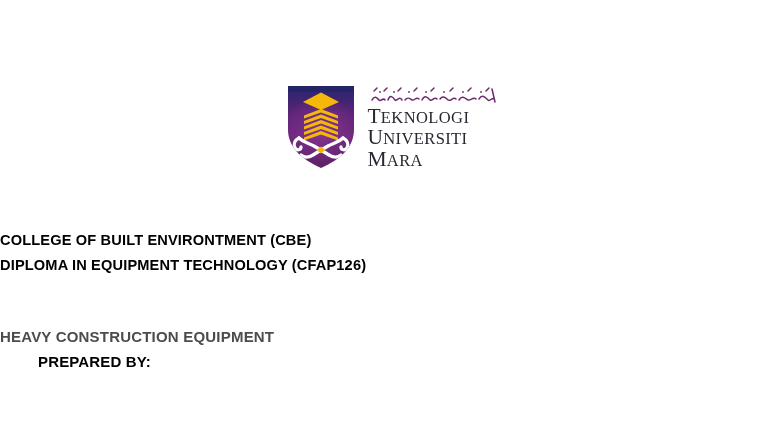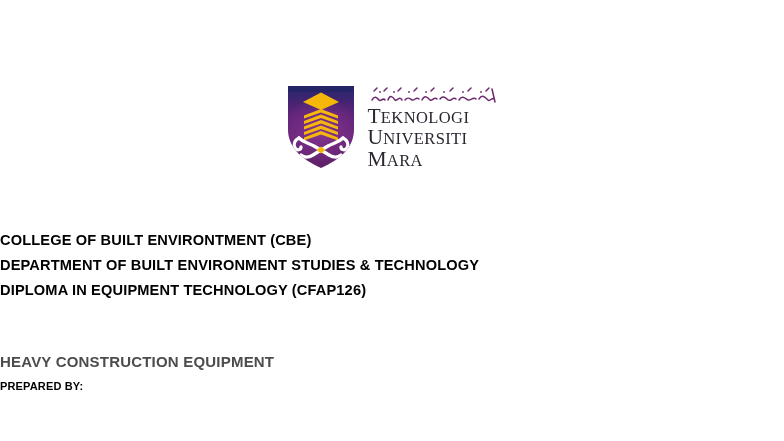--- a/index.html
+++ b/index.html
@@ -97,22 +97,23 @@
     font-size: 14.6px;
   }
   .tline.subtitle {
     font-weight: bold;
     font-size: 15px;
     color: #4c4c4c;
     letter-spacing: 0.2px;
   }
   .tline.prepared {
     font-weight: bold;
-    font-size: 11px;
+    font-size: 15px;
     color: #000000;
+    padding-left: 38px;
   }
 </style>
 </head>
 <body>
 
 <div class="slide">
 
   <div class="logo-block">
     <div class="logo-inner">
 
@@ -197,21 +198,20 @@
           <span class="ln"><span class="cap">T</span><span class="sm">EKNOLOGI</span></span>
           <span class="ln"><span class="cap">U</span><span class="sm">NIVERSITI</span></span>
           <span class="ln"><span class="cap">M</span><span class="sm">ARA</span></span>
         </div>
       </div>
     </div>
   </div>
 
   <div class="text-block">
     <div class="tline">COLLEGE OF BUILT ENVIRONTMENT (CBE)</div>
-    <div class="tline">DEPARTMENT OF BUILT ENVIRONMENT STUDIES &amp; TECHNOLOGY</div>
     <div class="tline">DIPLOMA IN EQUIPMENT TECHNOLOGY (CFAP126)</div>
     <div class="gap-lg"></div>
     <div class="gap-md"></div>
     <div class="tline subtitle">HEAVY CONSTRUCTION EQUIPMENT</div>
     <div class="tline prepared">PREPARED BY:</div>
   </div>
 
 </div>
 
 </body></html>

